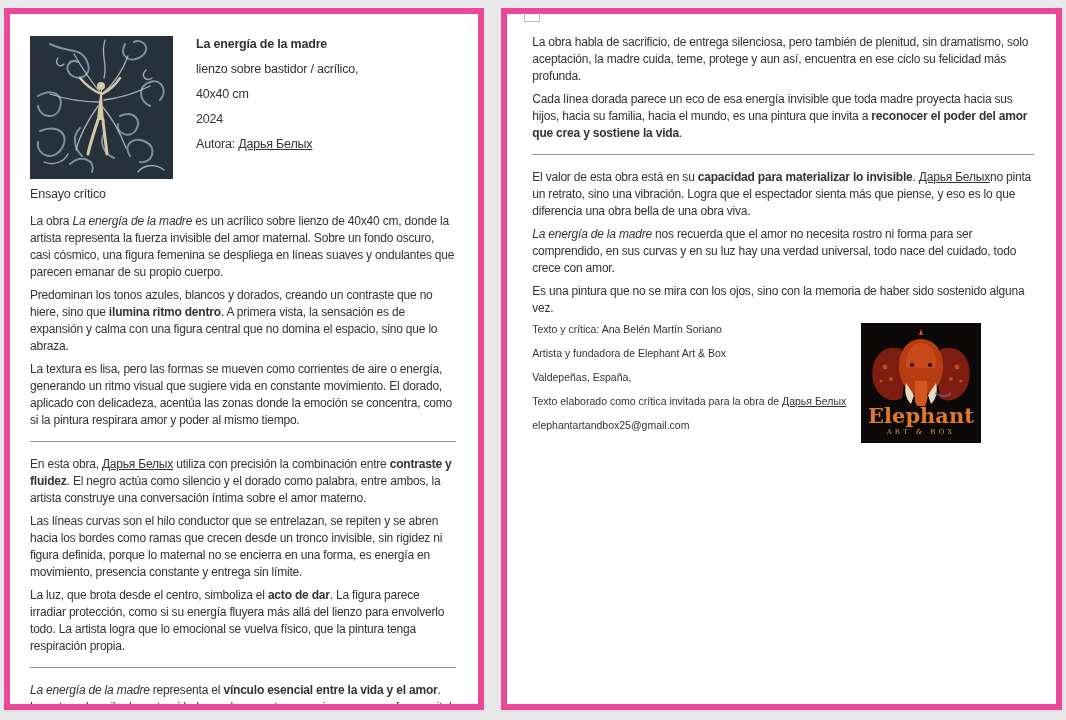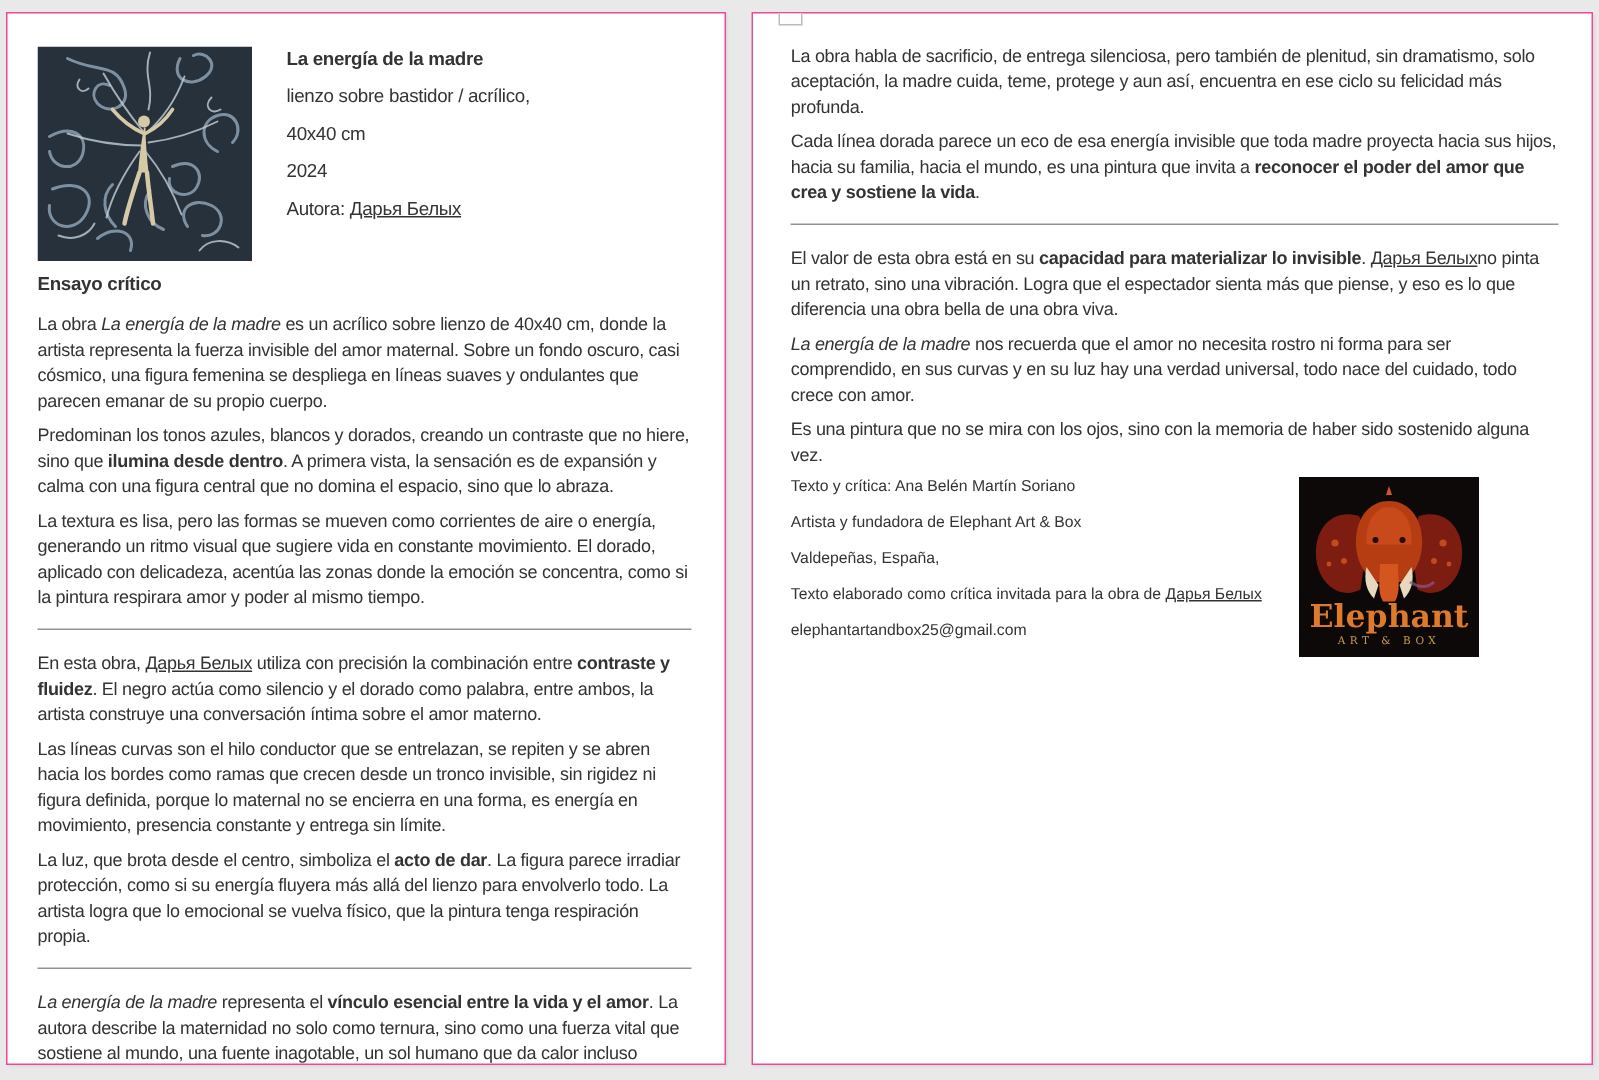--- a/index.html
+++ b/index.html
@@ -3,40 +3,40 @@
 <meta charset="utf-8">
 <style>
   html,body{margin:0;padding:0;}
   body{
     width:1066px;height:720px;overflow:hidden;
     background:#e9e9e9;color:#333;
     font-family:"Liberation Sans","DejaVu Sans",sans-serif;
   }
   .canvas{display:flex;gap:17px;padding:8px 4px;box-sizing:border-box;width:1066px;height:720px;}
   .page{
-    background:#fff;border:1px solid #ec4899;box-sizing:border-box;
+    background:#fff;border:6px solid #ec4899;box-sizing:border-box;
     height:702px;overflow:hidden;box-shadow:1px 1px 2px rgba(0,0,0,0.07);
   }
   .page-1{width:517px;padding:22px 22px 8px 20px;}
   .page-2{width:604px;padding:20px 22px 8px 25px;position:relative;}
   .page-top-marker{position:absolute;top:-1px;left:17px;width:14px;height:7px;background:#fdfdfd;border:1px solid #bcbcbc;}
 
   .body-text p{margin:0 0 6px;font-size:12px;line-height:17px;letter-spacing:-0.2px;}
   .divider{border-top:1px solid #939393;margin:12px 0 14px;}
   .i{font-style:italic;}
   .b{font-weight:700;}
   .u{text-decoration:underline;color:inherit;cursor:pointer;}
 
   .artwork-header{display:flex;gap:23px;margin:0 0 8px;}
   .painting{width:143px;height:143px;flex:none;}
   .painting svg{display:block;width:143px;height:143px;}
   .meta{padding-top:2px;font-size:12.5px;letter-spacing:-0.2px;}
   .meta p{margin:0 0 12px;line-height:13px;}
   .meta .title{font-weight:700;}
-  .essay-heading{font-size:12.5px;font-weight:700;letter-spacing:-0.2px;margin:6px 0 12px;}
+  .essay-heading{font-size:12.5px;font-weight:400;letter-spacing:-0.2px;margin:6px 0 12px;}
 
   .footer-row{display:flex;align-items:flex-start;}
   .credits{flex:1 1 auto;}
   .credits p{font-size:10.5px;line-height:13px;margin:0 0 11px;letter-spacing:0;}
   .logo-box{width:120px;height:120px;flex:none;margin-right:53px;}
   .logo-box svg{display:block;width:120px;height:120px;}
 </style>
 </head>
 <body>
 
@@ -93,21 +93,21 @@
         <p>40x40 cm</p>
         <p>2024</p>
         <p><span>Autora: </span><span class="u">Дарья Белых</span></p>
       </div>
     </div>
 
     <div class="essay-heading">Ensayo crítico</div>
 
     <div class="body-text">
         <p><span>La obra </span><span class="i">La energía de la madre</span><span> es un acrílico sobre lienzo de 40x40 cm, donde la artista representa la fuerza invisible del amor maternal. Sobre un fondo oscuro, casi cósmico, una figura femenina se despliega en líneas suaves y ondulantes que parecen emanar de su propio cuerpo.</span></p>
-        <p><span>Predominan los tonos azules, blancos y dorados, creando un contraste que no hiere, sino que </span><span class="b">ilumina desde dentro</span><span>. A primera vista, la sensación es de expansión y calma con una figura central que no domina el espacio, sino que lo abraza.</span></p>
+        <p><span>Predominan los tonos azules, blancos y dorados, creando un contraste que no hiere, sino que </span><span class="b">ilumina ritmo dentro</span><span>. A primera vista, la sensación es de expansión y calma con una figura central que no domina el espacio, sino que lo abraza.</span></p>
         <p><span>La textura es lisa, pero las formas se mueven como corrientes de aire o energía, generando un ritmo visual que sugiere vida en constante movimiento. El dorado, aplicado con delicadeza, acentúa las zonas donde la emoción se concentra, como si la pintura respirara amor y poder al mismo tiempo.</span></p>
         <div class="divider"></div>
         <p><span>En esta obra, </span><span class="u">Дарья Белых</span><span> utiliza con precisión la combinación entre </span><span class="b">contraste y fluidez</span><span>. El negro actúa como silencio y el dorado como palabra, entre ambos, la artista construye una conversación íntima sobre el amor materno.</span></p>
         <p><span>Las líneas curvas son el hilo conductor que se entrelazan, se repiten y se abren hacia los bordes como ramas que crecen desde un tronco invisible, sin rigidez ni figura definida, porque lo maternal no se encierra en una forma, es energía en movimiento, presencia constante y entrega sin límite.</span></p>
         <p><span>La luz, que brota desde el centro, simboliza el </span><span class="b">acto de dar</span><span>. La figura parece irradiar protección, como si su energía fluyera más allá del lienzo para envolverlo todo. La artista logra que lo emocional se vuelva físico, que la pintura tenga respiración propia.</span></p>
         <div class="divider"></div>
         <p><span class="i">La energía de la madre</span><span> representa el </span><span class="b">vínculo esencial entre la vida y el amor</span><span>. La autora describe la maternidad no solo como ternura, sino como una fuerza vital que sostiene al mundo, una fuente inagotable, un sol humano que da calor incluso cuando se apaga la luz.</span></p>
       </div>
   </div>
 

